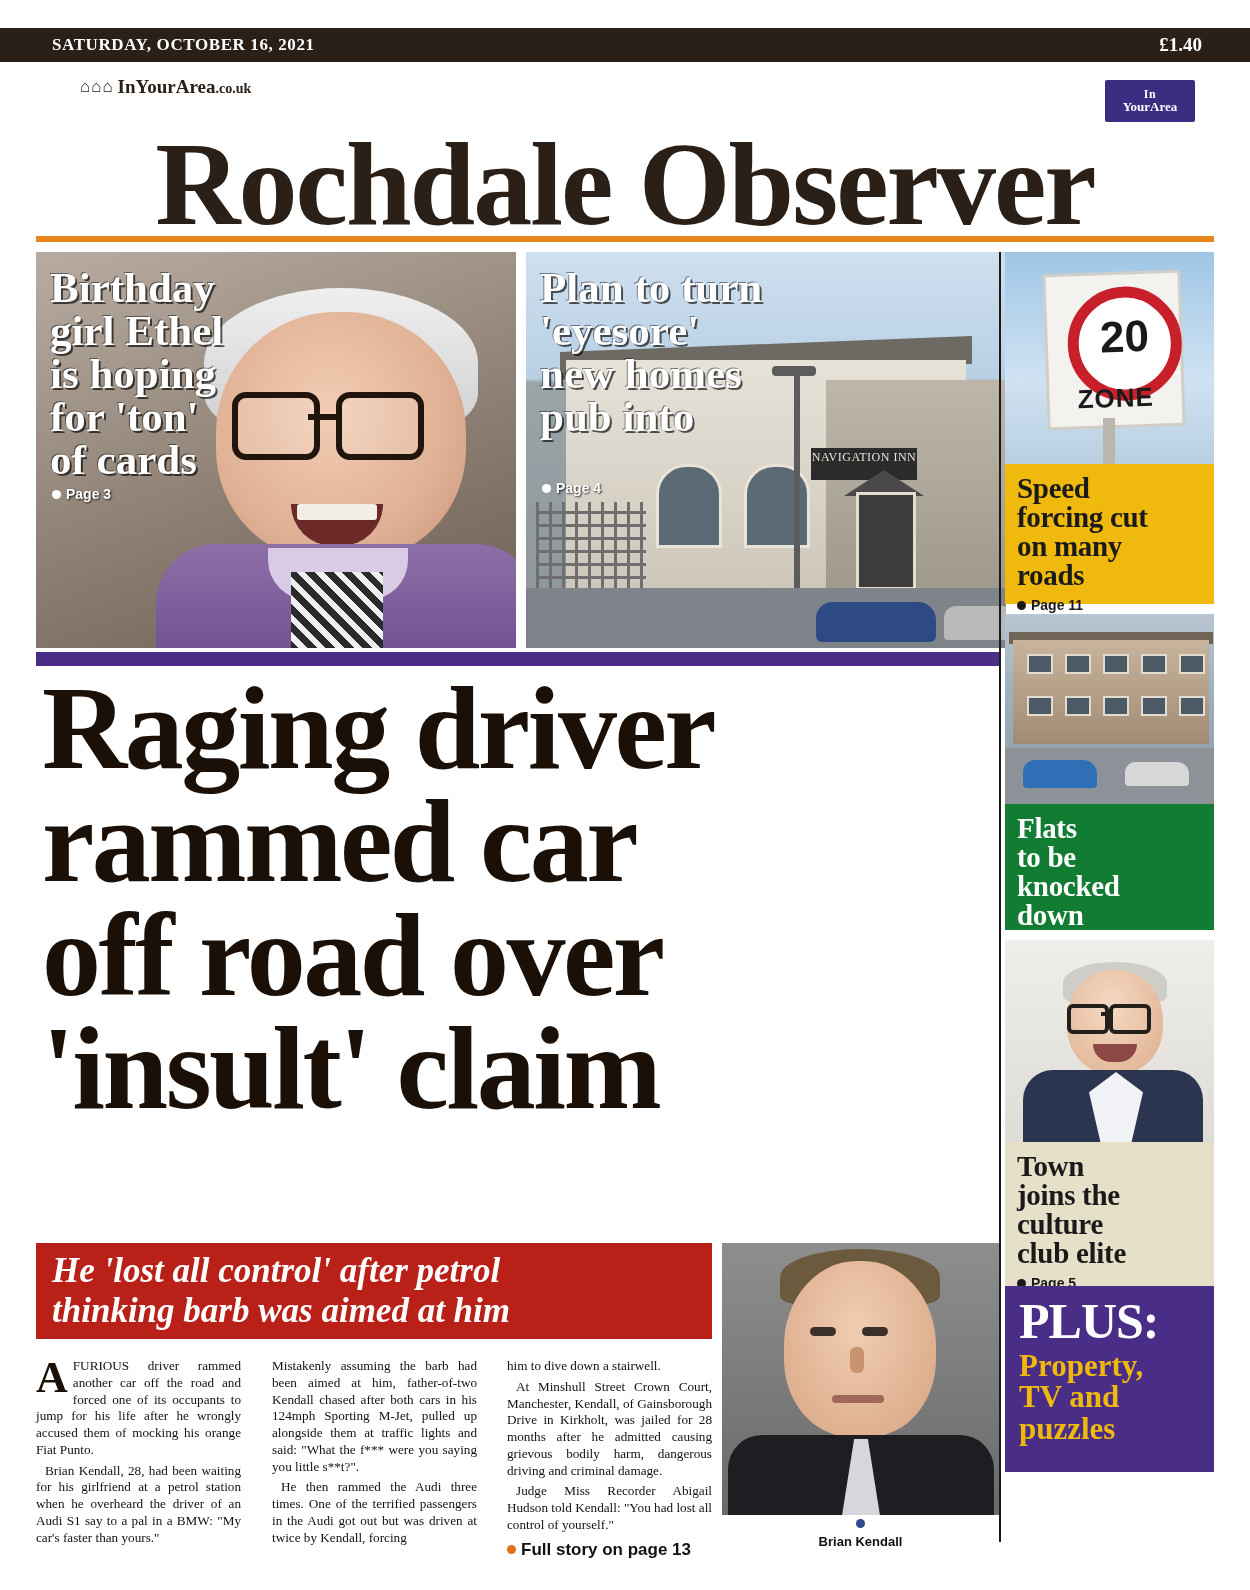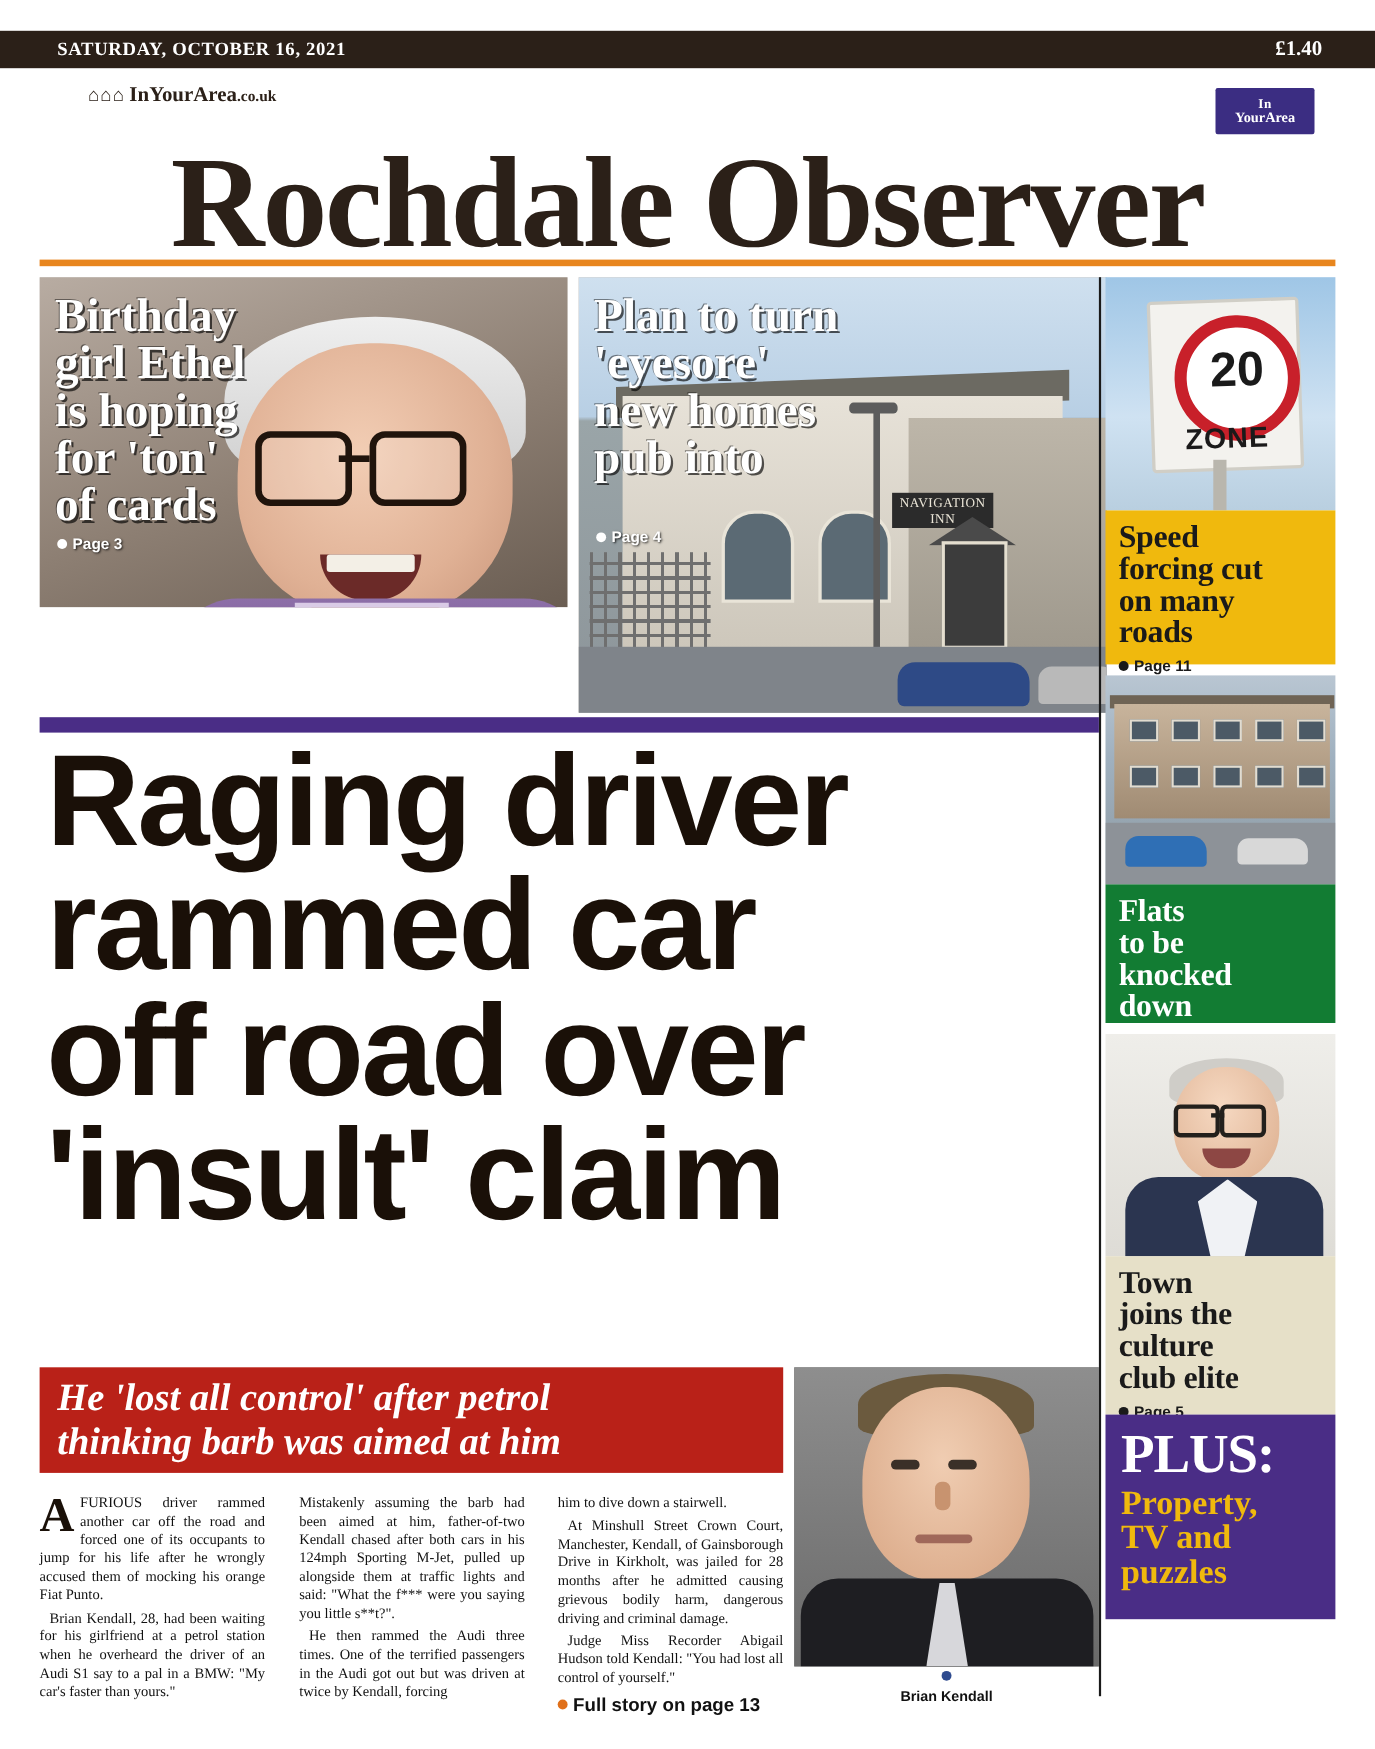--- a/index.html
+++ b/index.html
@@ -58,21 +58,21 @@
     font-weight:bold;font-size:118px;letter-spacing:-2px;color:#2b2018;
     white-space:nowrap;
   }
   .rule-orange{
     position:absolute;left:36px;top:236px;width:1178px;height:6px;background:#e8861e;
   }
 
   
   .teasers{position:absolute;left:36px;top:252px;width:1178px;height:396px;}
   .teaser{position:absolute;overflow:hidden;background:#c9c4bd;}
-  .t1{left:0;top:0;width:480px;height:300px;}
+  .t1{left:0;top:0;width:480px;height:396px;}
   .t2{left:490px;top:0;width:480px;height:396px;}
   .teaser-head{
     position:absolute;left:14px;top:14px;right:10px;
     font-family:"Liberation Serif", serif;
     font-weight:bold;font-size:43px;line-height:1.0;color:#ffffff;
     text-shadow:2px 2px 0 rgba(0,0,0,.65), -1px -1px 0 rgba(0,0,0,.45);
   }
   .teaser-page{
     position:absolute;left:16px;
     font-family:"Liberation Sans", sans-serif;
@@ -108,21 +108,21 @@
     background:linear-gradient(180deg,#8d6fa8,#6f4f8e);
   }
   .ethel-collar{position:absolute;left:232px;top:296px;width:140px;height:52px;background:#d9cbe6;border-radius:0 0 40px 40px;}
   .ethel-scarf{position:absolute;left:255px;top:320px;width:92px;height:78px;background:repeating-linear-gradient(45deg,#2b2b2b 0 7px,#f0f0f0 7px 13px);}
 
   
   .pub-bg{position:absolute;inset:0;background:linear-gradient(180deg,#cfe0ef 0%,#b8cfe4 32%,#9aa5a8 33%,#8c9499 100%);}
   .pub-building{position:absolute;left:40px;top:108px;width:400px;height:230px;background:linear-gradient(180deg,#e7e2d8,#cdc7bb);}
   .pub-roof{position:absolute;left:34px;top:92px;width:412px;height:28px;background:#6c6a62;transform:skewY(-2.2deg);}
   .pub-right{position:absolute;left:300px;top:128px;width:180px;height:212px;background:linear-gradient(180deg,#bdb6a9,#9f998d);}
-  .pub-sign{position:absolute;left:285px;top:196px;width:92px;height:30px;background:#2b2b2b;color:#e9e4d6;font-family:"Liberation Serif",serif;font-size:12px;text-align:center;line-height:14px;padding-top:2px;letter-spacing:.5px;}
+  .pub-sign{position:absolute;left:285px;top:196px;width:106px;height:30px;background:#2b2b2b;color:#e9e4d6;font-family:"Liberation Serif",serif;font-size:12px;text-align:center;line-height:14px;padding-top:2px;letter-spacing:.5px;}
   .pub-win{position:absolute;background:#5b6a74;border:3px solid #e9e4d8;}
   .pub-w1{left:130px;top:212px;width:60px;height:78px;border-radius:30px 30px 0 0;}
   .pub-w2{left:218px;top:212px;width:60px;height:78px;border-radius:30px 30px 0 0;}
   .pub-door{position:absolute;left:330px;top:240px;width:54px;height:92px;background:#3c3c3c;border:3px solid #e4decf;}
   .pub-porch{position:absolute;left:318px;top:218px;width:80px;height:26px;background:#4a4a4a;clip-path:polygon(0 100%,50% 0,100% 100%);}
   .pub-ground{position:absolute;left:0;bottom:0;width:480px;height:60px;background:#7f848a;}
   .pub-pole{position:absolute;left:268px;top:120px;width:6px;height:220px;background:#5c5c5c;}
   .pub-lamp{position:absolute;left:246px;top:114px;width:44px;height:10px;background:#5c5c5c;border-radius:4px;}
   .pub-car{position:absolute;left:290px;bottom:6px;width:120px;height:40px;background:#2e4a86;border-radius:16px 18px 6px 6px;}
   .pub-car2{position:absolute;left:418px;bottom:8px;width:70px;height:34px;background:#b9b9b9;border-radius:12px 12px 4px 4px;}
@@ -178,21 +178,21 @@
   .box-plus{top:1034px;height:186px;background:#4a2d86;color:#ffffff;padding:12px 14px;}
   .box-plus .plus{font-family:"Liberation Serif",serif;font-weight:bold;font-size:50px;line-height:.95;letter-spacing:-1px;}
   .box-plus .sub{font-family:"Liberation Serif",serif;font-weight:bold;font-size:31px;line-height:1.03;color:#f0b90d;margin-top:4px;}
 
   
   .purple-rule{position:absolute;left:36px;top:652px;width:963px;height:14px;background:#4a2d86;}
 
   
   .headline{
     position:absolute;left:42px;top:672px;width:958px;
-    font-family:Liberation Sans, sans-serif;font-weight:bold;
+    font-family:Liberation Serif, serif;font-weight:bold;
     font-size:118px;line-height:.96;letter-spacing:-2.5px;color:#1a1008;
   }
   .headline div{white-space:nowrap;}
 
   
   .subdeck{
     position:absolute;left:36px;top:1243px;width:676px;height:96px;background:#b92118;
     color:#ffffff;padding:8px 16px;box-sizing:border-box;
     font-family:"Liberation Serif", serif;font-style:italic;font-weight:bold;
     font-size:35px;line-height:1.14;

